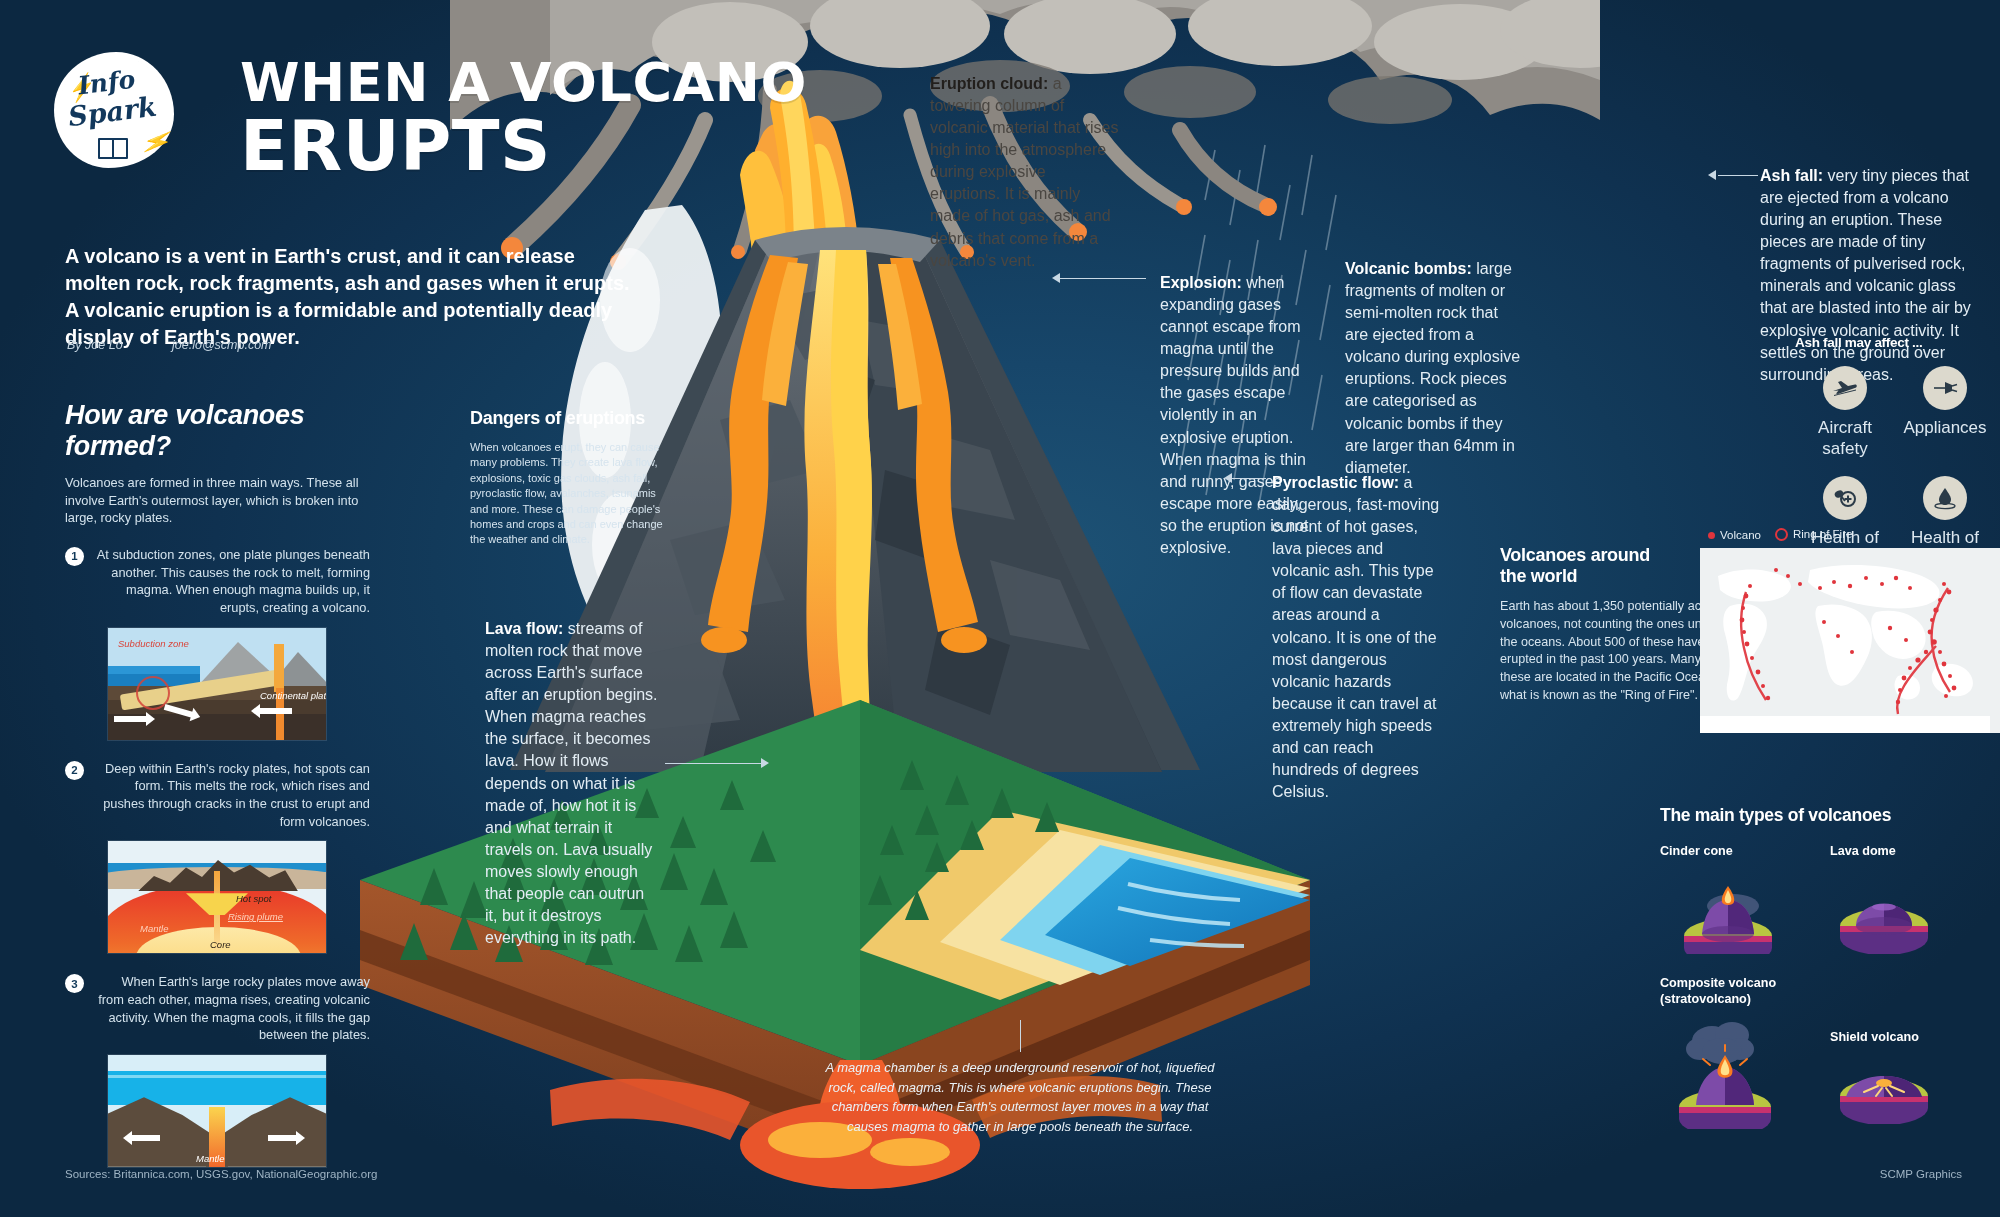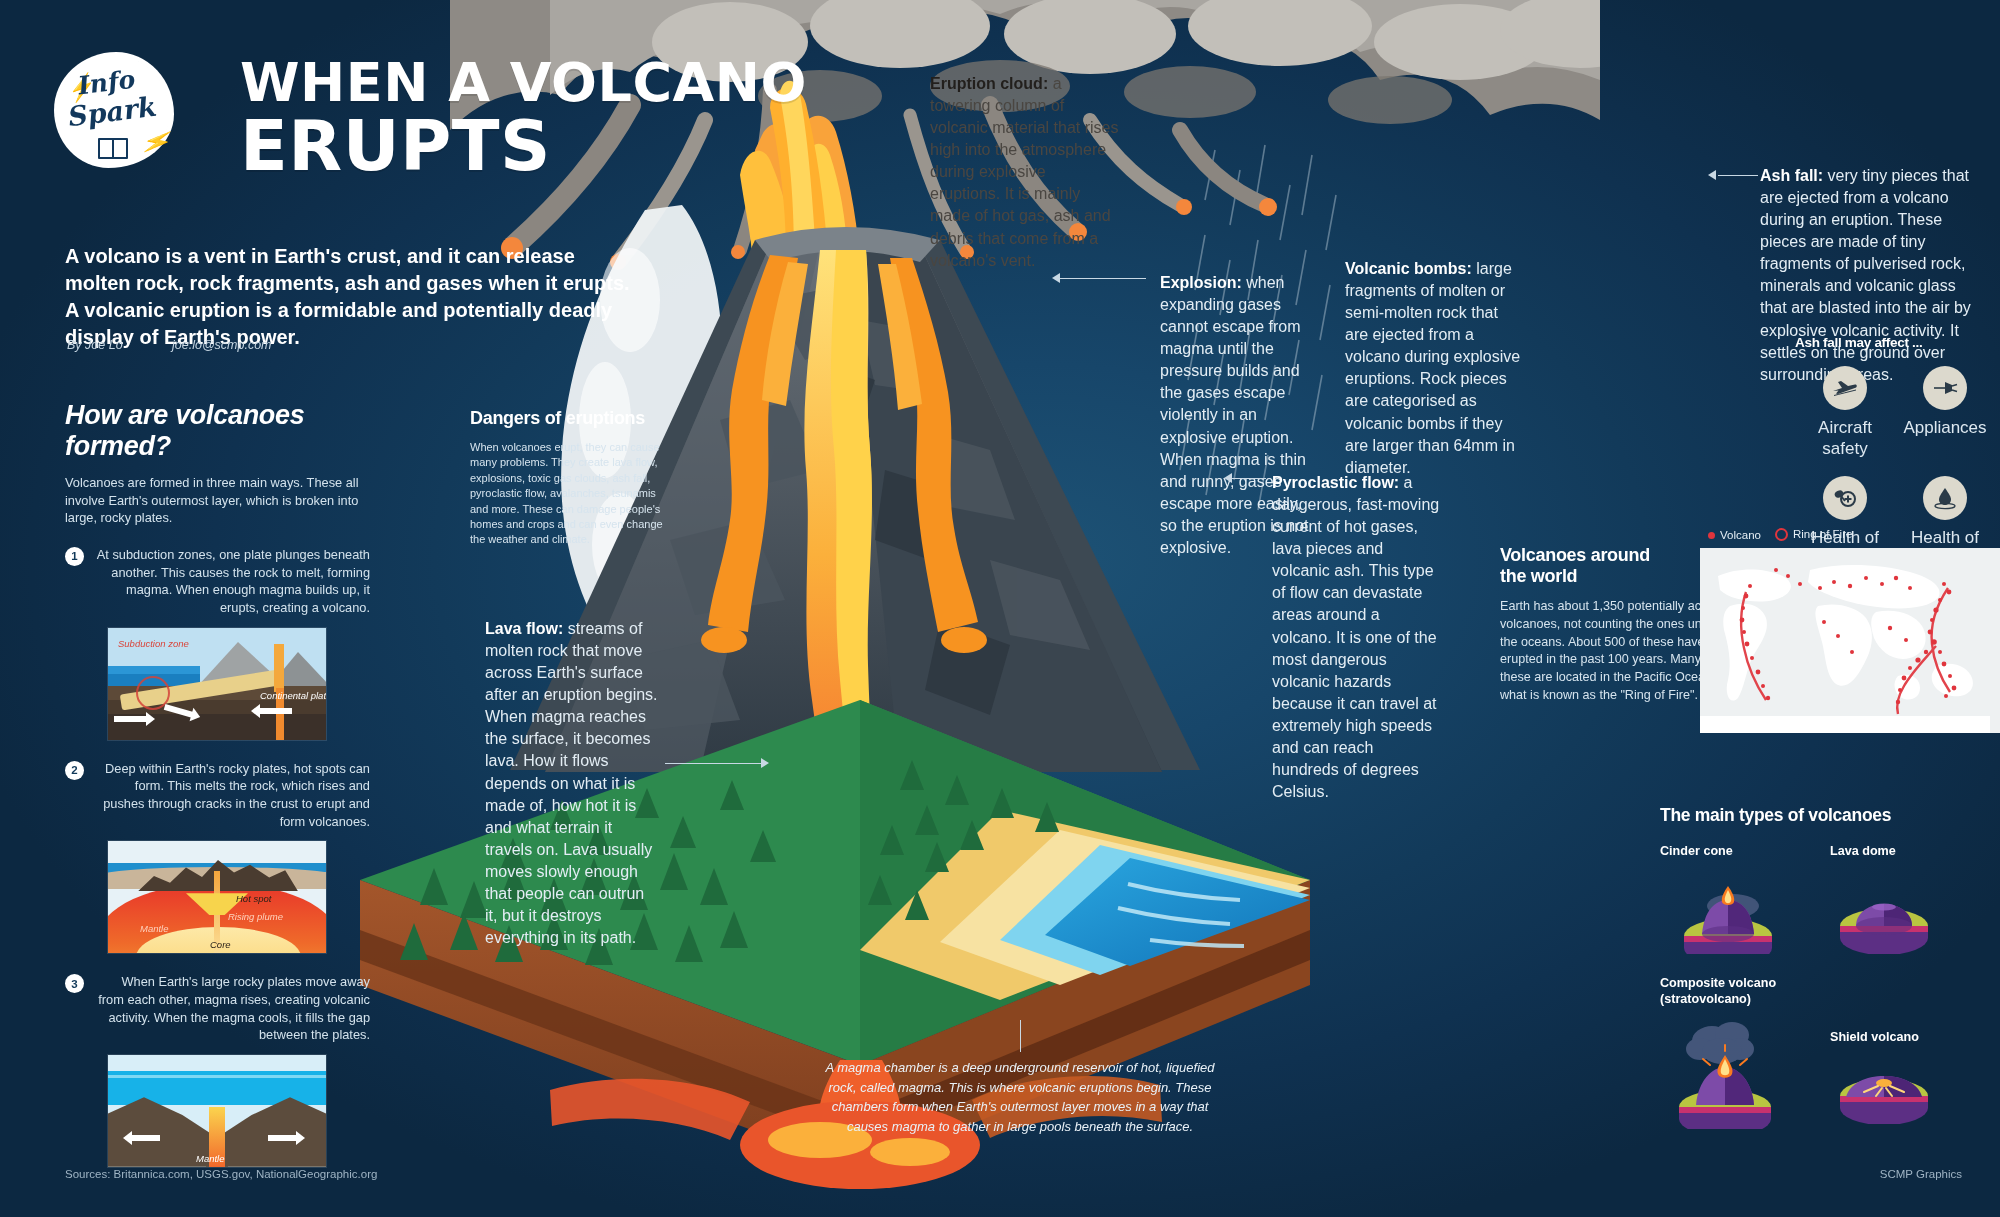--- a/index.html
+++ b/index.html
@@ -461,21 +461,21 @@
       <div class="panel">
         <div class="p2-sky"></div>
           <div class="p2-sea"></div>
         <div class="p2-mantle"></div>
           <div class="p2-core"></div>
         <div class="p2-dome" style="height:22px;top:26px;background:#c9b59a;border-radius:50% 50% 0 0;"></div>
         <div class="p2-rock"></div>
         <div class="p2-plume"></div>
           <div class="p2-hot"></div>
         <div class="p-lab" style="left:80px;top:52px;color:#2a2118;margin-left:48px;">Hot spot</div>
-        <div class="p-lab" style="left:120px;top:70px;color:#ffd2bd;">Rising plume</div>
+        <div class="p-lab" style="left:120px;top:70px;color:#ffd2bd;text-decoration:underline;">Rising plume</div>
         <div class="p-lab" style="left:32px;top:82px;color:#ffd2bd;">Mantle</div>
         <div class="p-lab" style="left:102px;top:98px;color:#2a2118;">Core</div>
       </div>
     </div>
 
     <div class="step">
       <div class="step-num">3</div>
       <div class="step-txt">When Earth's large rocky plates move away from each other, magma rises, creating volcanic activity. When the magma cools, it fills the gap between the plates.</div>
       <div class="panel">
         <div class="p3-sky"></div>

